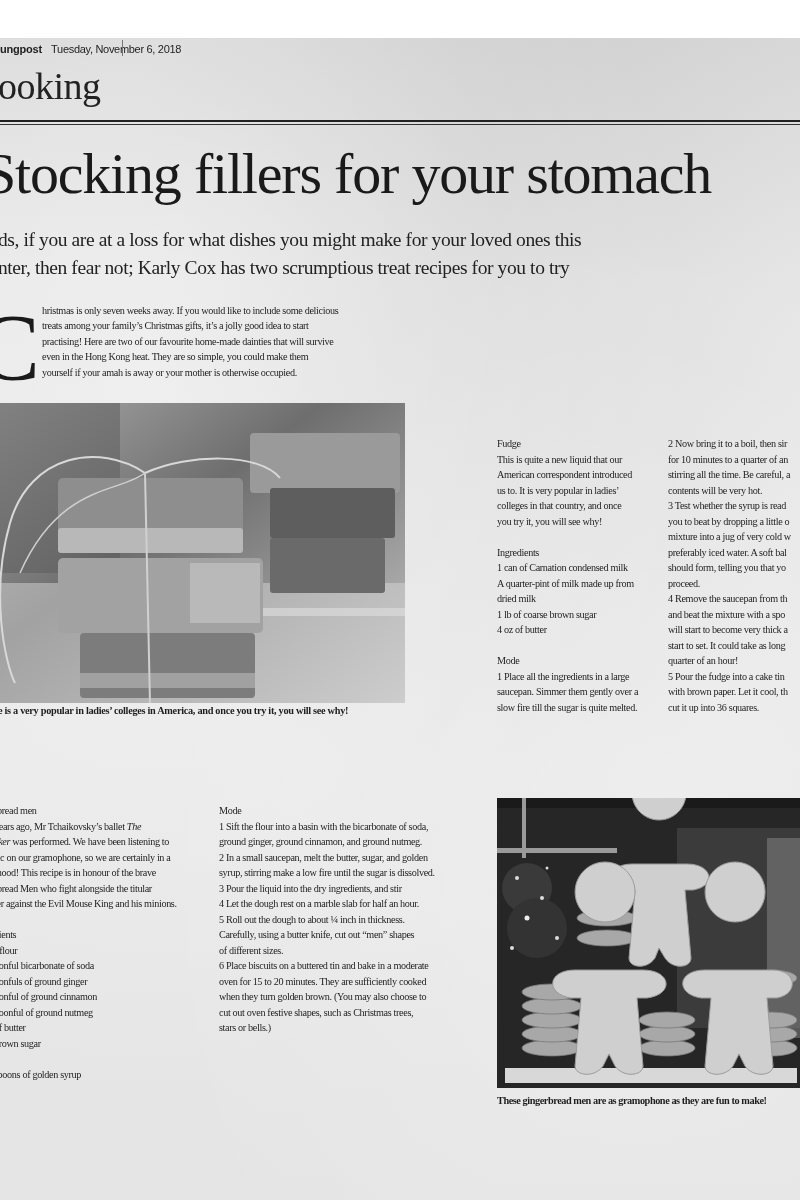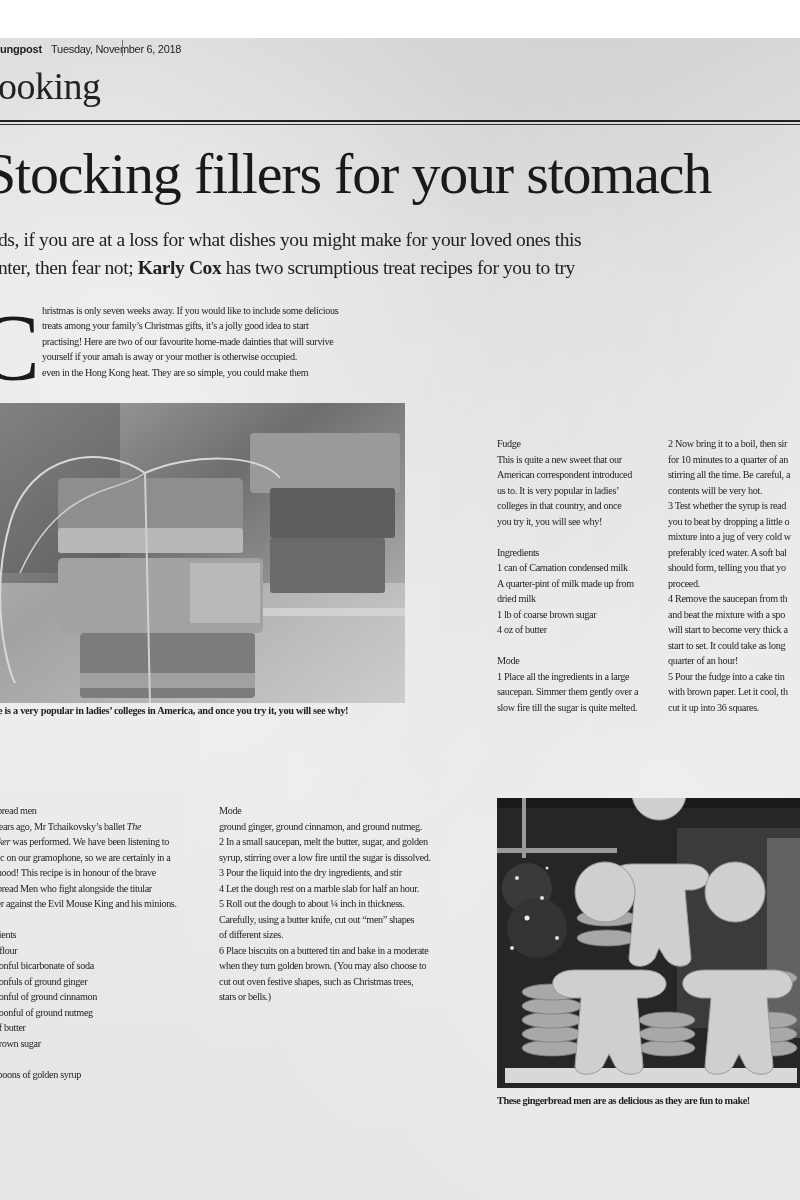--- a/index.html
+++ b/index.html
@@ -14,21 +14,21 @@
            overflow:hidden; }
   .abs { position:absolute; }
   .masthead { left:0; top:5px; font-family:"Liberation Sans", sans-serif; font-size:11px; white-space:nowrap; }
   .masthead .brand { font-weight:bold; margin-right:6px; letter-spacing:-0.2px; }
   .masthead .date { letter-spacing:-0.3px; }
   .section { left:-2px; top:28px; font-size:38px; line-height:40px; letter-spacing:-0.5px; color:#222; }
   .rule1 { left:0; top:82px; width:800px; height:2px; background:#222; }
   .rule2 { left:0; top:86px; width:800px; height:1px; background:#333; }
   .headline { left:-16px; top:104px; font-size:58px; line-height:64px; letter-spacing:-1.2px; white-space:nowrap; color:#1a1a1a; }
   .standfirst { left:-2px; top:188px; font-size:19.5px; line-height:28px; letter-spacing:-0.4px; color:#222; white-space:nowrap; }
-  .standfirst b { font-weight:bold; }
+  .standfirst b { font-weight:normal; }
   .dropcap { left:-24px; top:262px; font-size:96px; line-height:96px; color:#1a1a1a; }
   .intro { left:42px; top:265px; width:320px; font-size:10.2px; line-height:15.4px; letter-spacing:-0.35px; }
   .photo1 { left:0; top:365px; width:405px; height:300px; overflow:hidden;
             background:linear-gradient(135deg,#bdbdbd 0%,#8a8a8a 30%,#d0d0d0 55%,#7d7d7d 80%,#b4b4b4 100%); }
   .cap1 { left:-2px; top:667px; font-size:10.3px; font-weight:bold; letter-spacing:-0.3px; white-space:nowrap; }
   .col { font-size:10.2px; line-height:15.5px; letter-spacing:-0.35px; }
   .col p { margin:0; }
   .col .gap { height:15.5px; }
   .fudge1 { left:497px; top:398px; width:160px; }
   .fudge2 { left:668px; top:398px; width:140px; white-space:nowrap; }
@@ -58,22 +58,22 @@
   <div class="abs standfirst">
     <div>ds, if you are at a loss for what dishes you might make for your loved ones this</div>
     <div><span>nter, then fear not; </span><b>Karly Cox</b><span> has two scrumptious treat recipes for you to try</span></div>
   </div>
 
   <div class="abs dropcap">C</div>
   <div class="abs intro col" style="line-height:15.4px;">
     <p>hristmas is only seven weeks away. If you would like to include some delicious</p>
     <p>treats among your family’s Christmas gifts, it’s a jolly good idea to start</p>
     <p>practising! Here are two of our favourite home-made dainties that will survive</p>
+    <p>even in the Hong Kong heat. They are so simple, you could make them</p>
     <p>yourself if your amah is away or your mother is otherwise occupied.</p>
-    <p>even in the Hong Kong heat. They are so simple, you could make them</p>
   </div>
 
   <div class="abs photo1">
     <svg width="405" height="300" viewBox="0 0 405 300">
       <defs>
         <linearGradient id="bg1" x1="0" y1="0" x2="1" y2="1">
           <stop offset="0" stop-color="#a8a8a8"></stop>
           <stop offset="0.4" stop-color="#6e6e6e"></stop>
           <stop offset="1" stop-color="#c4c4c4"></stop>
         </linearGradient>
@@ -97,21 +97,21 @@
       <path d="M145 70 C 100 40, 30 50, 10 120 S 5 260, 15 280" stroke="#d8d8d8" stroke-width="2" fill="none"></path>
       <path d="M145 70 C 190 50, 260 50, 280 75" stroke="#d8d8d8" stroke-width="2" fill="none"></path>
       <path d="M145 70 L 150 300" stroke="#d0d0d0" stroke-width="2" fill="none"></path>
       <path d="M145 70 C 120 90, 60 80, 20 170" stroke="#cfcfcf" stroke-width="1.5" fill="none"></path>
     </svg>
   </div>
   <div class="abs cap1">e is a very popular in ladies’ colleges in America, and once you try it, you will see why!</div>
 
   <div class="abs col fudge1">
     <p>Fudge</p>
-    <p>This is quite a new sweet that our</p>
+    <p>This is quite a new liquid that our</p>
     <p>American correspondent introduced</p>
     <p>us to. It is very popular in ladies’</p>
     <p>colleges in that country, and once</p>
     <p>you try it, you will see why!</p>
     <div class="gap"></div>
     <p>Ingredients</p>
     <p>1 can of Carnation condensed milk</p>
     <p>A quarter-pint of milk made up from</p>
     <p>dried milk</p>
     <p>1 lb of coarse brown sugar</p>
@@ -160,29 +160,31 @@
     <p>oonful of ground cinnamon</p>
     <p>poonful of ground nutmeg</p>
     <p>of butter</p>
     <p>brown sugar</p>
     <div class="gap"></div>
     <p>spoons of golden syrup</p>
   </div>
 
   <div class="abs col ginger2">
     <p>Mode</p>
+    <p>1 Sift the flour into a basin with the bicarbonate of soda,</p>
     <p>ground ginger, ground cinnamon, and ground nutmeg.</p>
     <p>2 In a small saucepan, melt the butter, sugar, and golden</p>
-    <p>syrup, stirring over a low fire until the sugar is dissolved.</p>
+    <p>syrup, stirring make a low fire until the sugar is dissolved.</p>
     <p>3 Pour the liquid into the dry ingredients, and stir</p>
     <p>4 Let the dough rest on a marble slab for half an hour.</p>
     <p>5 Roll out the dough to about ¼ inch in thickness.</p>
     <p>Carefully, using a butter knife, cut out “men” shapes</p>
     <p>of different sizes.</p>
     <p>6 Place biscuits on a buttered tin and bake in a moderate</p>
+    <p>oven for 15 to 20 minutes. They are sufficiently cooked</p>
     <p>when they turn golden brown. (You may also choose to</p>
     <p>cut out oven festive shapes, such as Christmas trees,</p>
     <p>stars or bells.)</p>
   </div>
 
   <div class="abs photo2">
     <svg width="303" height="290" viewBox="0 0 303 290">
       <rect width="303" height="290" fill="#262626"></rect>
       <rect x="0" y="0" width="303" height="10" fill="#1a1a1a"></rect>
       <rect x="180" y="30" width="123" height="200" fill="#4a4a4a" opacity="0.6"></rect>
@@ -218,15 +220,15 @@
         <ellipse cx="110" cy="140" rx="30" ry="8"></ellipse>
       </g>
 
       <g fill="#cfcfcf" stroke="#9a9a9a" stroke-width="1">
         <path d="M162 22 a 27 27 0 1 1 0.1 0 Z M 135 66 C 110 66, 105 88, 130 92 L 138 92 L 132 160 C 132 170, 150 172, 158 160 L 162 150 L 168 160 C 176 172, 194 170, 194 160 L 188 92 L 196 92 C 220 88, 216 66, 190 66 Z"></path>
         <path d="M108 124 a 30 30 0 1 1 0.1 0 Z M 78 172 C 50 172, 48 196, 74 200 L 84 200 L 78 268 C 78 278, 98 280, 106 268 L 112 256 L 118 268 C 126 280, 146 278, 146 268 L 140 200 L 150 200 C 178 196, 174 172, 146 172 Z"></path>
         <path d="M238 124 a 30 30 0 1 1 0.1 0 Z M 208 172 C 180 172, 178 196, 204 200 L 214 200 L 208 268 C 208 278, 228 280, 236 268 L 242 256 L 248 268 C 256 280, 276 278, 276 268 L 270 200 L 280 200 C 302 196, 300 172, 276 172 Z"></path>
       </g>
     </svg>
   </div>
-  <div class="abs cap2">These gingerbread men are as delicious as they are fun to make!</div>
+  <div class="abs cap2">These gingerbread men are as gramophone as they are fun to make!</div>
 
 </div>
 
 </body></html>

